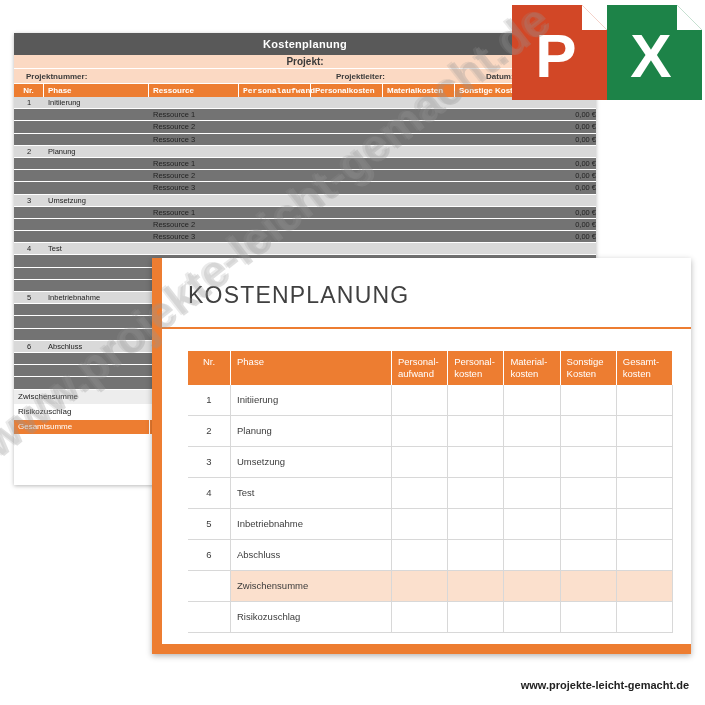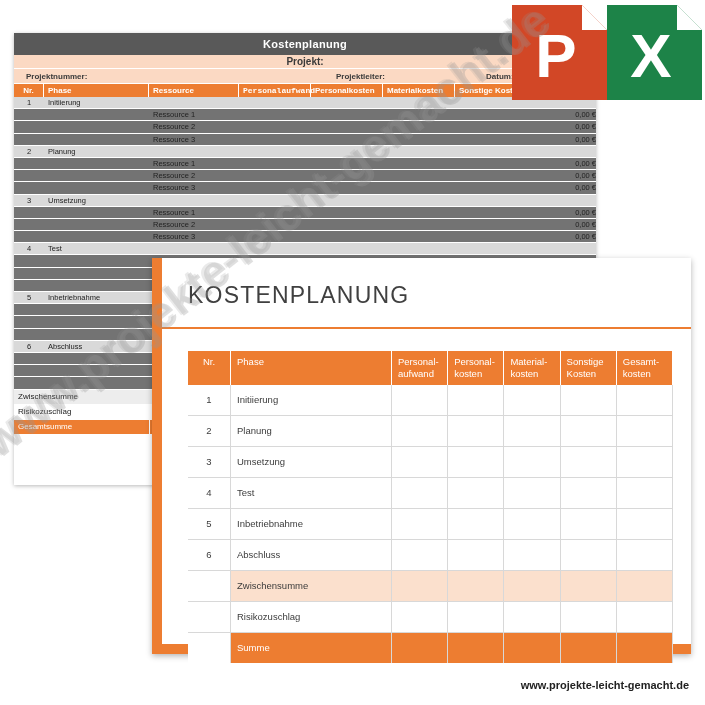--- a/index.html
+++ b/index.html
@@ -605,29 +605,20 @@
         </tr>
         <tr class="ri">
           <td class="nr"></td>
           <td>Risikozuschlag</td>
           <td></td>
           <td></td>
           <td></td>
           <td></td>
           <td></td>
         </tr>
-        <tr class="summe">
-          <td class="nr"></td>
-          <td>Summe</td>
-          <td></td>
-          <td></td>
-          <td></td>
-          <td></td>
-          <td></td>
-        </tr>
       </tbody>
   </table>
 </div>
 
 <div class="watermark">
   <span>www.projekte-leicht-gemacht.de</span>
 </div>
 
 <div class="icon icon-p">
   <svg width="95" height="95" viewBox="0 0 95 95" aria-hidden="true">

